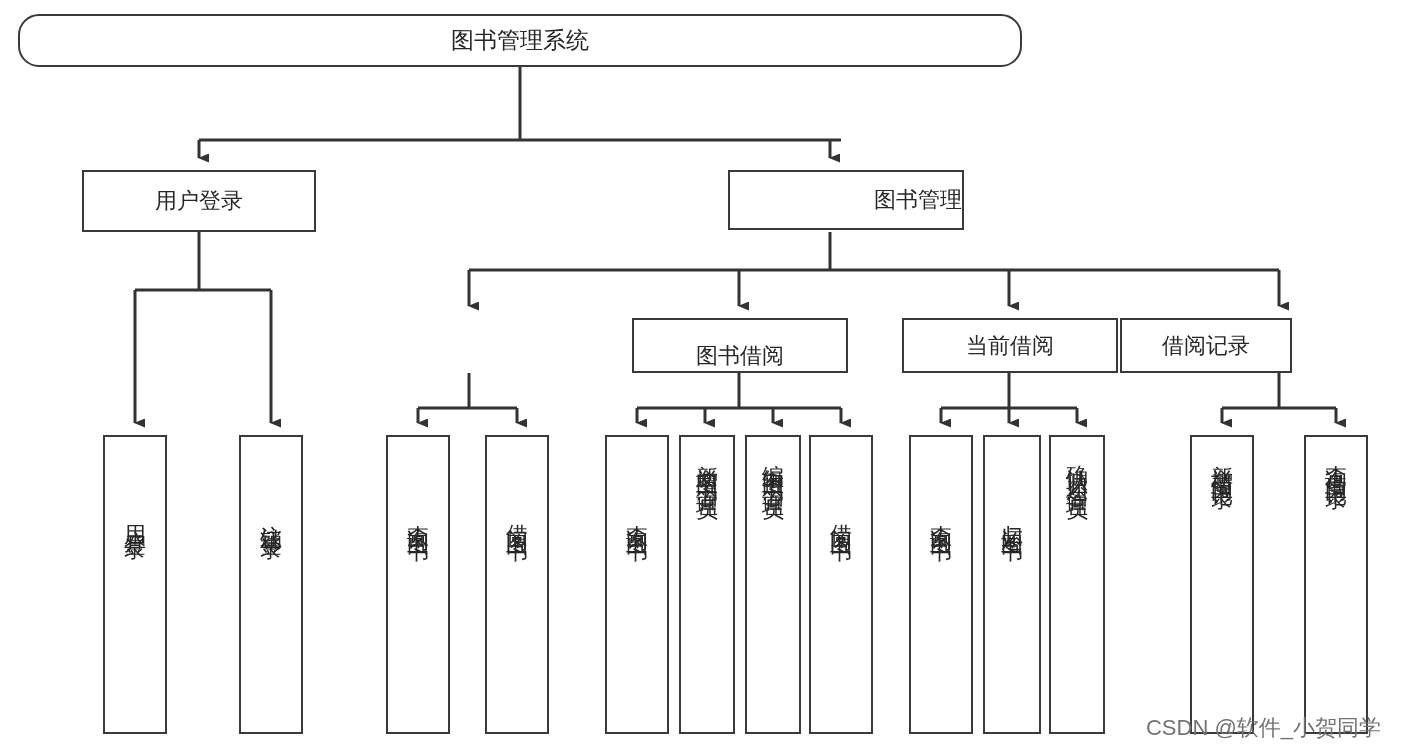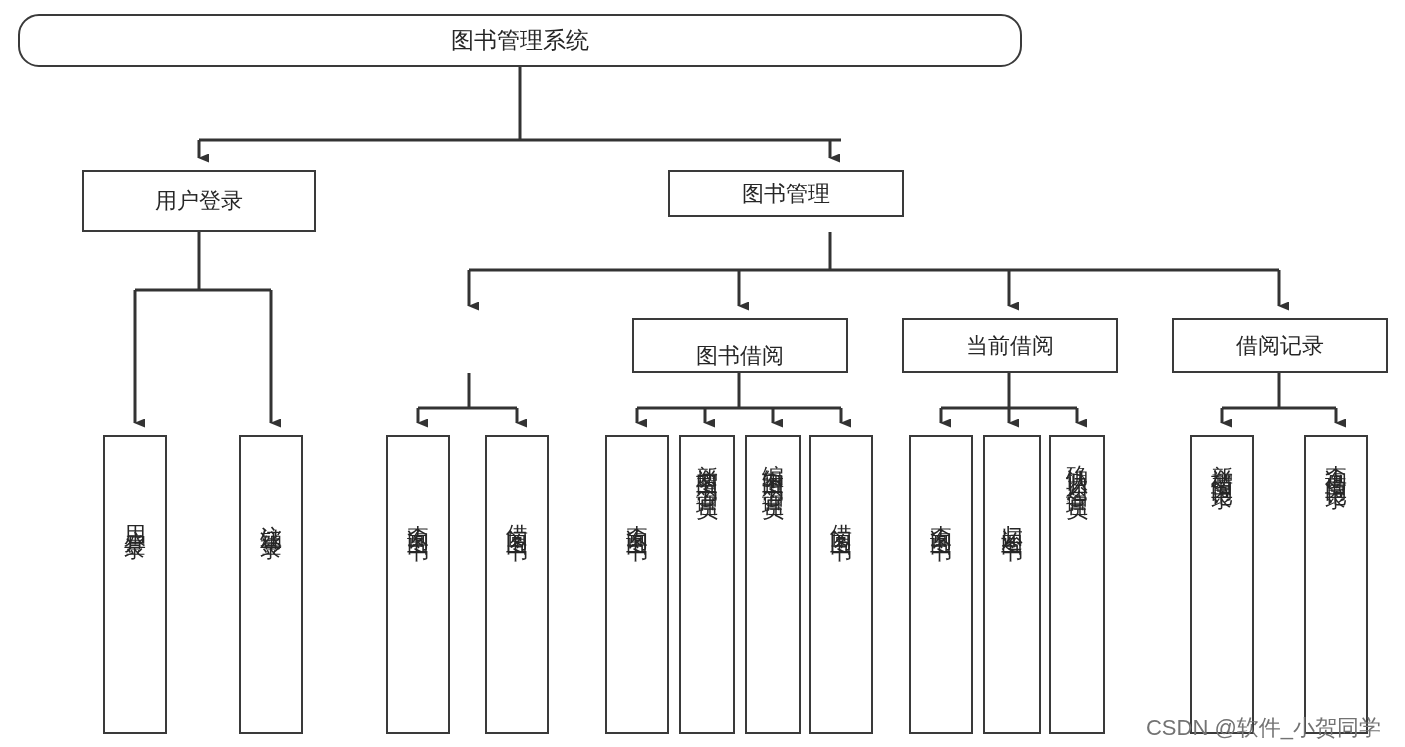--- a/index.html
+++ b/index.html
@@ -126,31 +126,31 @@
     </g>
   </svg>
 
   <div class="node root" style="left:18px; top:14px; width:1004px; height:53px;border-radius:21px;">
     <span>图书管理系统</span>
   </div>
 
   <div class="node lvl2" style="left:82px; top:170px; width:234px; height:62px;">
     <span>用户登录</span>
   </div>
-  <div class="node lvl2" style="left:668px; top:170px; width:236px; height:47px;">
+  <div class="node lvl2" style="left:728px; top:170px; width:236px; height:60px;justify-content:flex-end;">
     <span>图书管理</span>
   </div>
 
   <div class="node lvl3" style="left:632px; top:318px; width:216px; height:55px;align-items:flex-end;">
     <span>图书借阅</span>
   </div>
   <div class="node lvl3" style="left:902px; top:318px; width:216px; height:55px;">
     <span>当前借阅</span>
   </div>
-  <div class="node lvl3" style="left:1172px; top:318px; width:216px; height:55px;">
+  <div class="node lvl3" style="left:1120px; top:318px; width:172px; height:55px;">
     <span>借阅记录</span>
   </div>
 
   <div class="node leaf mid" style="left:103px; top:435px; width:64px; height:299px;">
     <span class="vtext">用户登录</span>
   </div>
   <div class="node leaf mid" style="left:239px; top:435px; width:64px; height:299px;">
     <span class="vtext">注销登录</span>
   </div>
 

